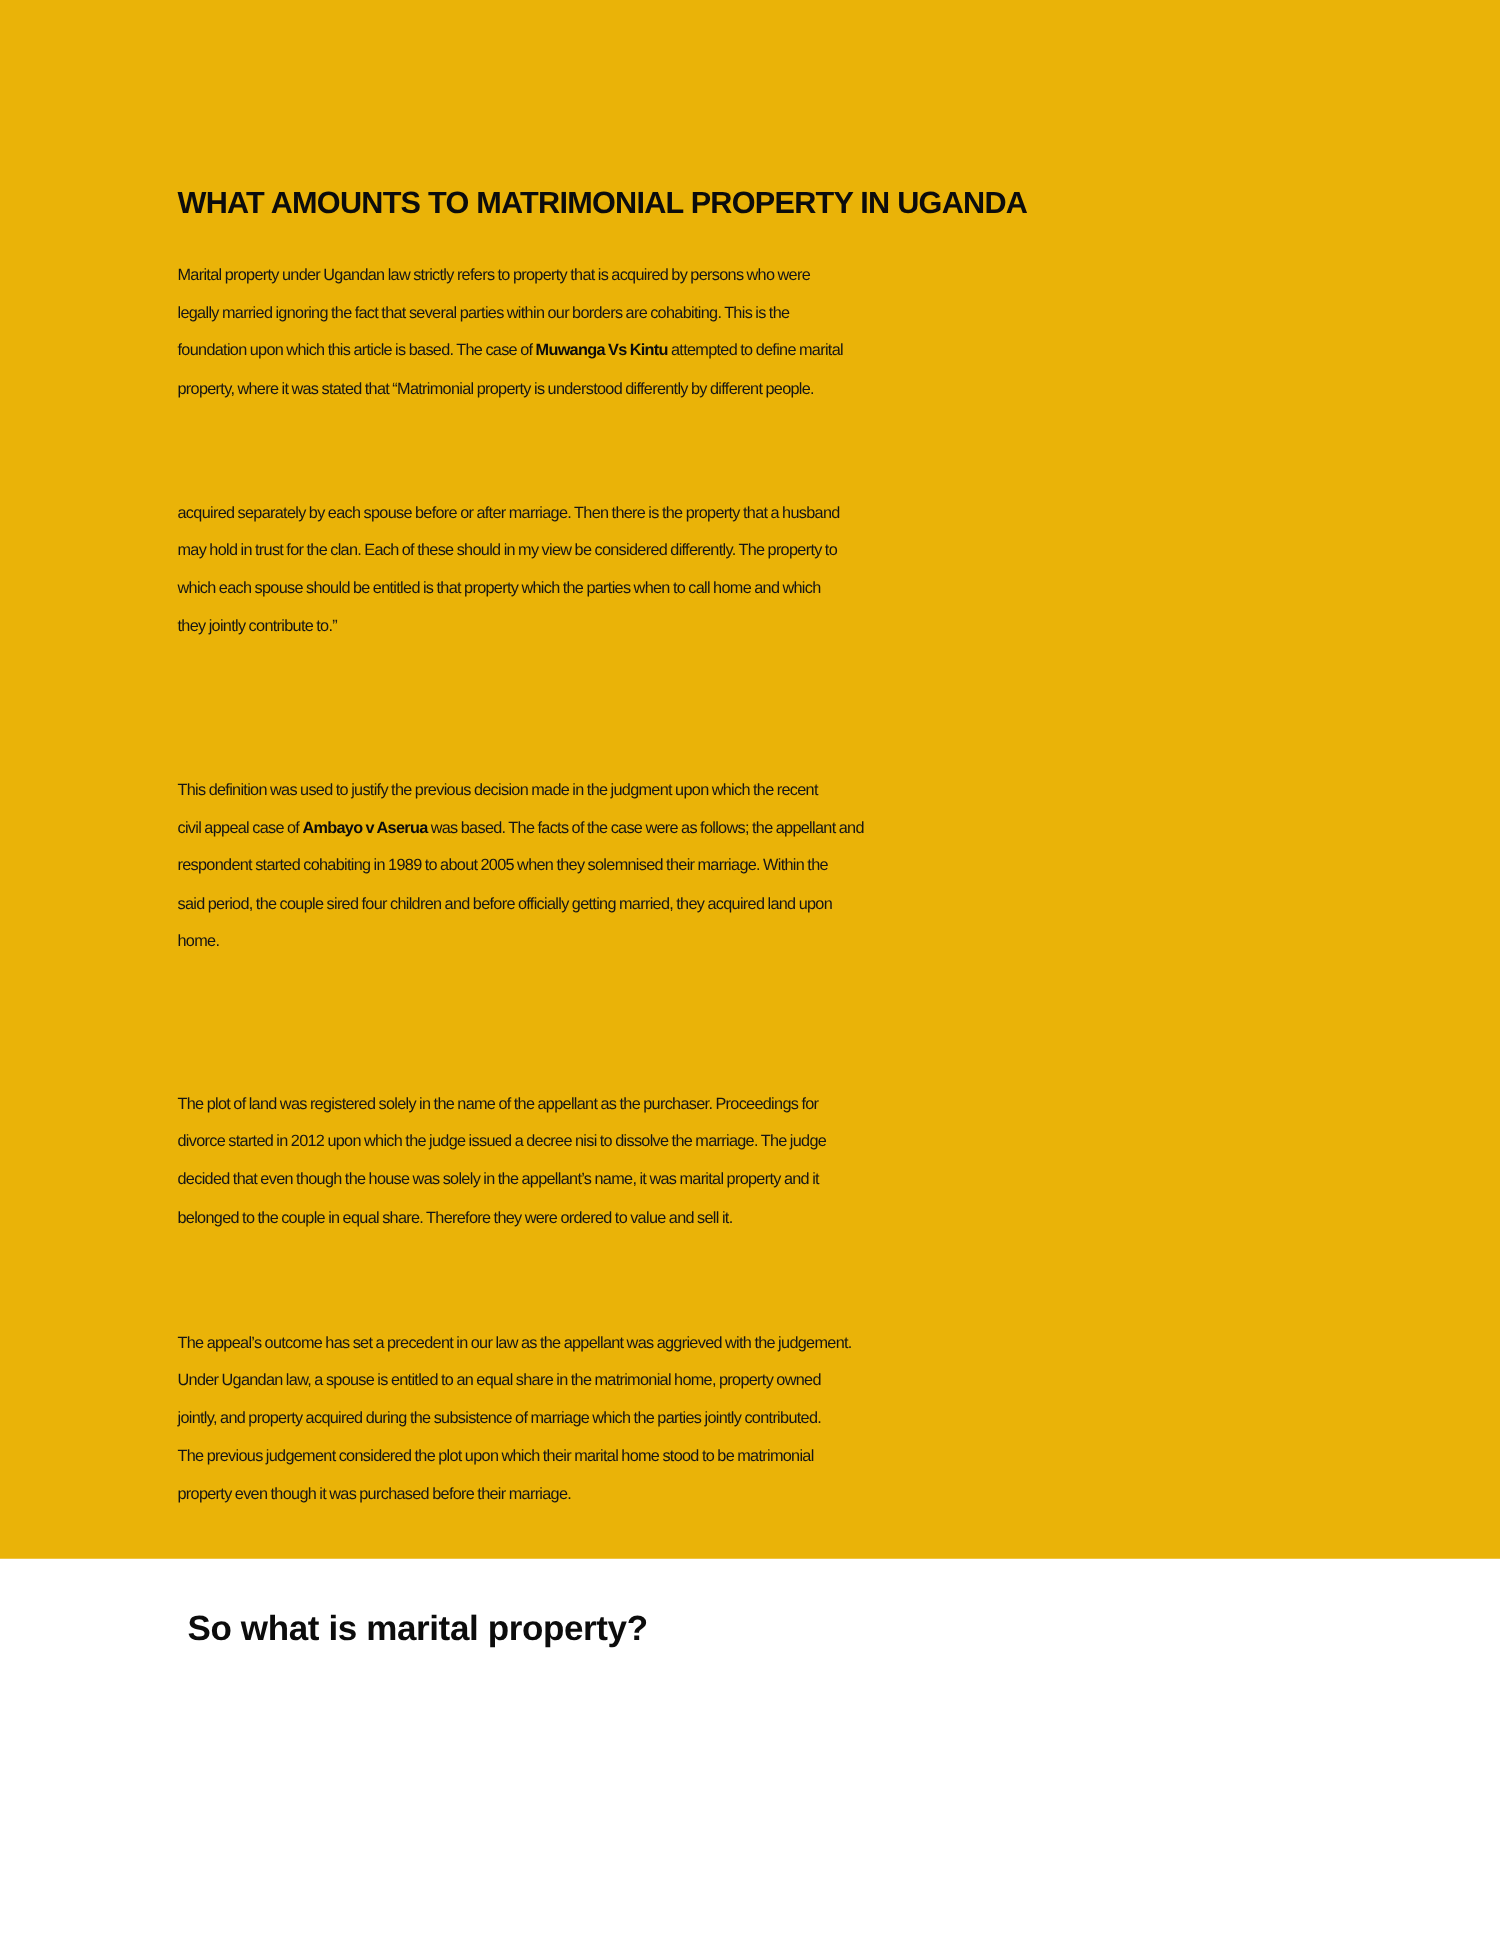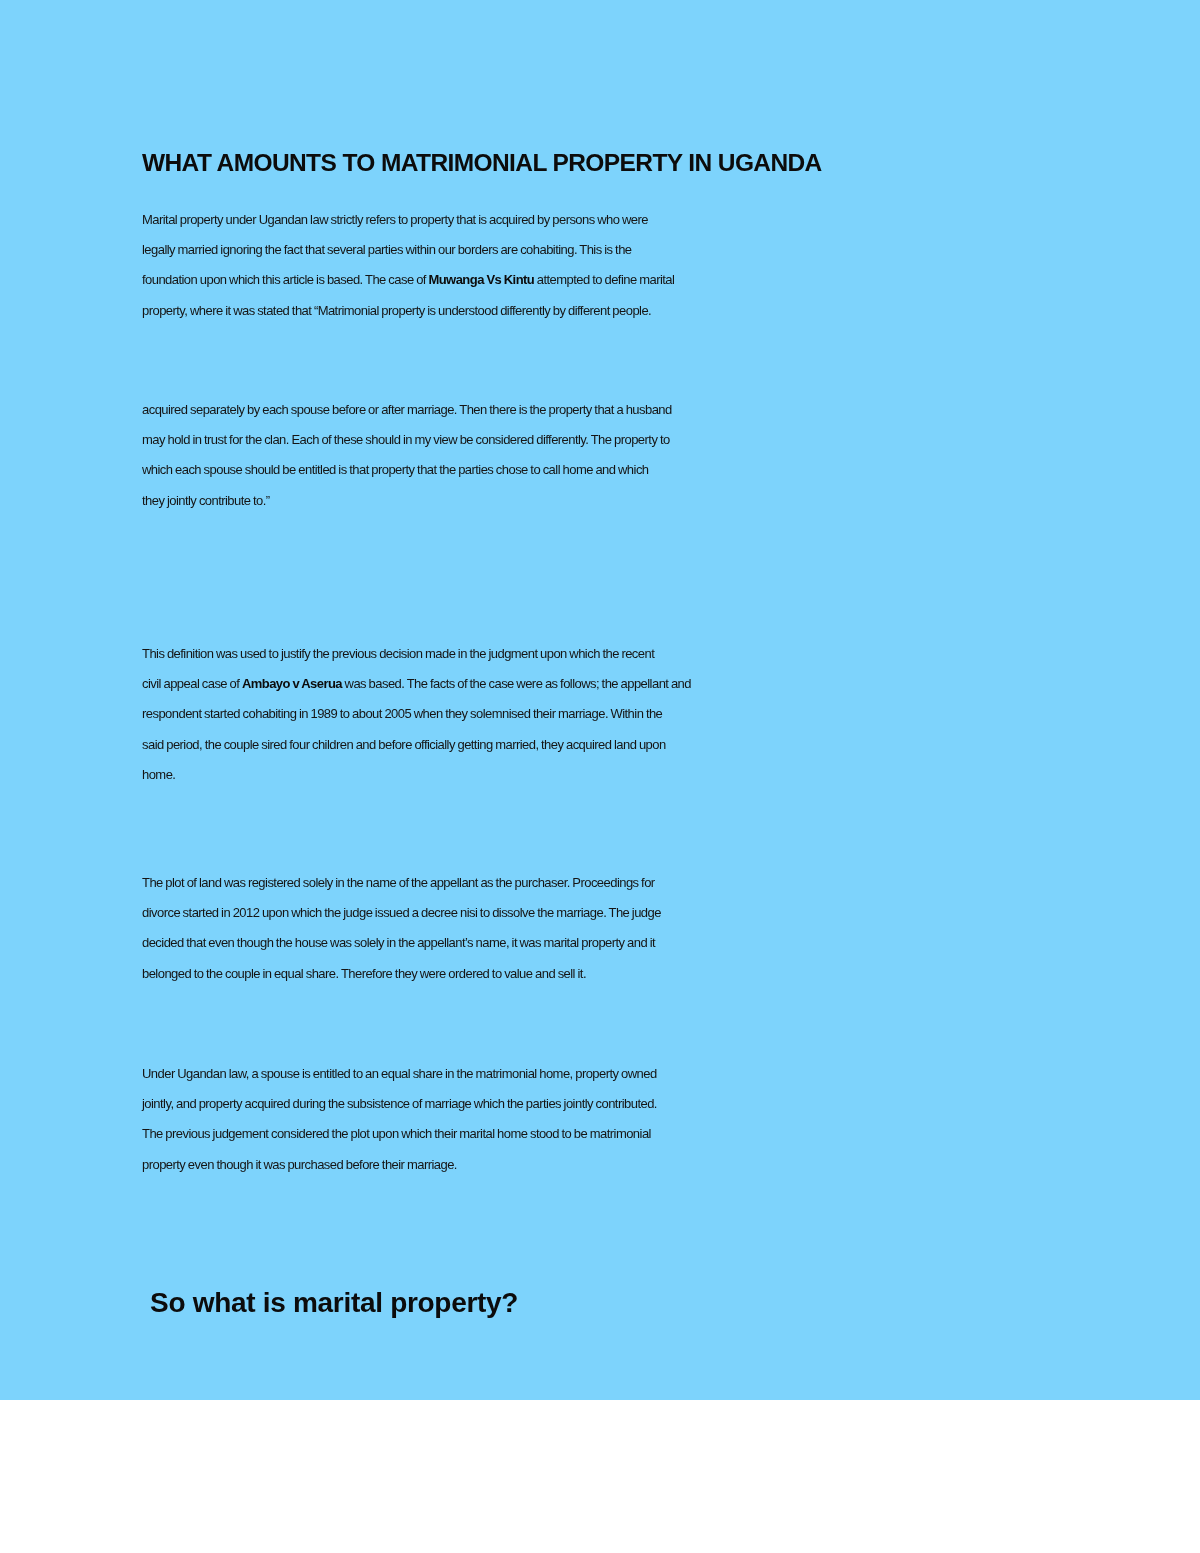--- a/index.html
+++ b/index.html
@@ -12,22 +12,22 @@
       height: 1553px;
       position: relative;
       overflow: hidden;
       font-family: "Liberation Sans", "DejaVu Sans", sans-serif;
       color: #111111;
     }
     .page {
       position: absolute;
       left: 0; top: 0;
       width: 1200px;
-      height: 1400px;
-      background: #7dd3fc;
+      height: 1247px;
+      background: #eab308;
     }
     .title {
       position: absolute;
       left: 142px;
       top: 146px;
       margin: 0;
       font-size: 24.5px;
       font-weight: bold;
       letter-spacing: -0.6px;
       line-height: 34px;
@@ -61,56 +61,57 @@
       margin: 0;
       font-size: 28px;
       font-weight: bold;
       letter-spacing: -0.3px;
       line-height: 40px;
       white-space: nowrap;
       color: #0c0c0c;
     }
     #p1 { top: 205px; }
     #p2 { top: 395px; }
-    #p3 { top: 617px; margin-top: 22px; }
+    #p3 { top: 617px; }
     #p4 { top: 868px; }
     #p5 { top: 1059px; }
   </style>
 </head>
 <body>
 
 <div class="page">
   <h1 class="title">WHAT AMOUNTS TO MATRIMONIAL PROPERTY IN UGANDA</h1>
 
   <div class="para" id="p1">
       <span class="line"><span>Marital property under Ugandan law strictly refers to property that is acquired by persons who were</span></span>
       <span class="line"><span>legally married ignoring the fact that several parties within our borders are cohabiting. This is the</span></span>
       <span class="line"><span>foundation upon which this article is based. The case of </span><b>Muwanga Vs Kintu</b><span> attempted to define marital</span></span>
       <span class="line"><span>property, where it was stated that “Matrimonial property is understood differently by different people.</span></span>
     </div>
   <div class="para" id="p2">
       <span class="line"><span>acquired separately by each spouse before or after marriage. Then there is the property that a husband</span></span>
       <span class="line"><span>may hold in trust for the clan. Each of these should in my view be considered differently. The property to</span></span>
-      <span class="line"><span>which each spouse should be entitled is that property that the parties chose to call home and which</span></span>
+      <span class="line"><span>which each spouse should be entitled is that property which the parties when to call home and which</span></span>
       <span class="line"><span>they jointly contribute to.”</span></span>
     </div>
   <div class="para" id="p3">
       <span class="line"><span>This definition was used to justify the previous decision made in the judgment upon which the recent</span></span>
       <span class="line"><span>civil appeal case of </span><b>Ambayo v Aserua</b><span> was based. The facts of the case were as follows; the appellant and</span></span>
       <span class="line"><span>respondent started cohabiting in 1989 to about 2005 when they solemnised their marriage. Within the</span></span>
       <span class="line"><span>said period, the couple sired four children and before officially getting married, they acquired land upon</span></span>
       <span class="line"><span>home.</span></span>
     </div>
   <div class="para" id="p4">
       <span class="line"><span>The plot of land was registered solely in the name of the appellant as the purchaser. Proceedings for</span></span>
       <span class="line"><span>divorce started in 2012 upon which the judge issued a decree nisi to dissolve the marriage. The judge</span></span>
       <span class="line"><span>decided that even though the house was solely in the appellant’s name, it was marital property and it</span></span>
       <span class="line"><span>belonged to the couple in equal share. Therefore they were ordered to value and sell it.</span></span>
     </div>
   <div class="para" id="p5">
+      <span class="line"><span>The appeal’s outcome has set a precedent in our law as the appellant was aggrieved with the judgement.</span></span>
       <span class="line"><span>Under Ugandan law, a spouse is entitled to an equal share in the matrimonial home, property owned</span></span>
       <span class="line"><span>jointly, and property acquired during the subsistence of marriage which the parties jointly contributed.</span></span>
       <span class="line"><span>The previous judgement considered the plot upon which their marital home stood to be matrimonial</span></span>
       <span class="line"><span>property even though it was purchased before their marriage.</span></span>
     </div>
 
   <h2 class="subheading">So what is marital property?</h2>
 </div>
 
 </body></html>

